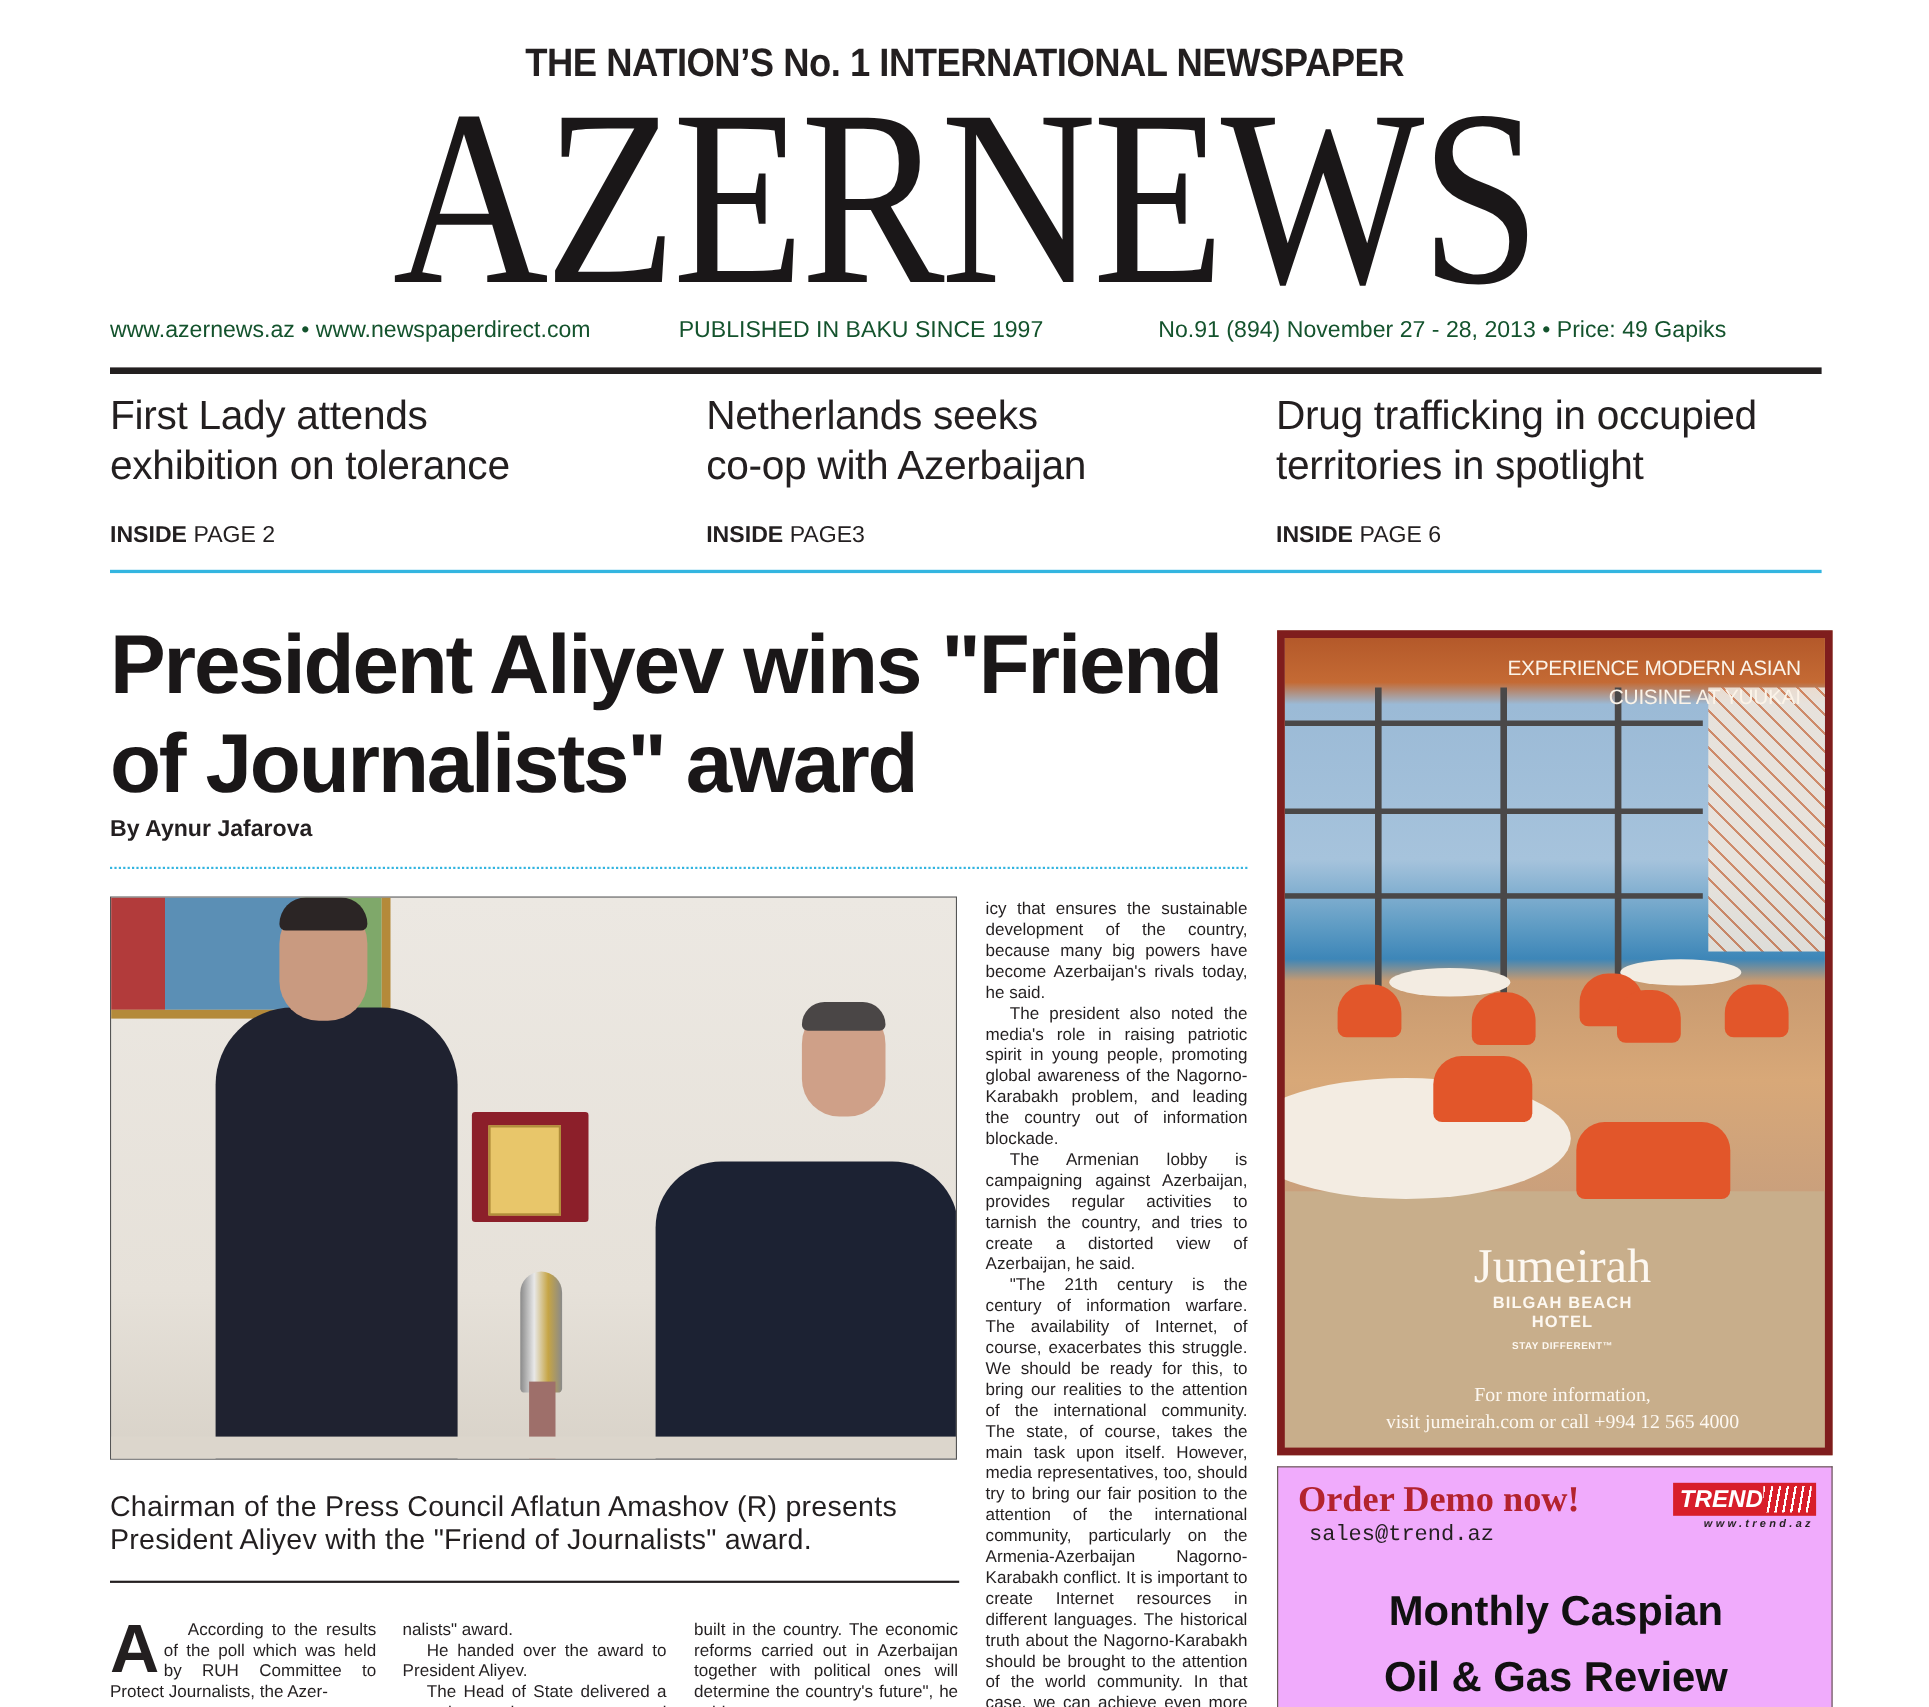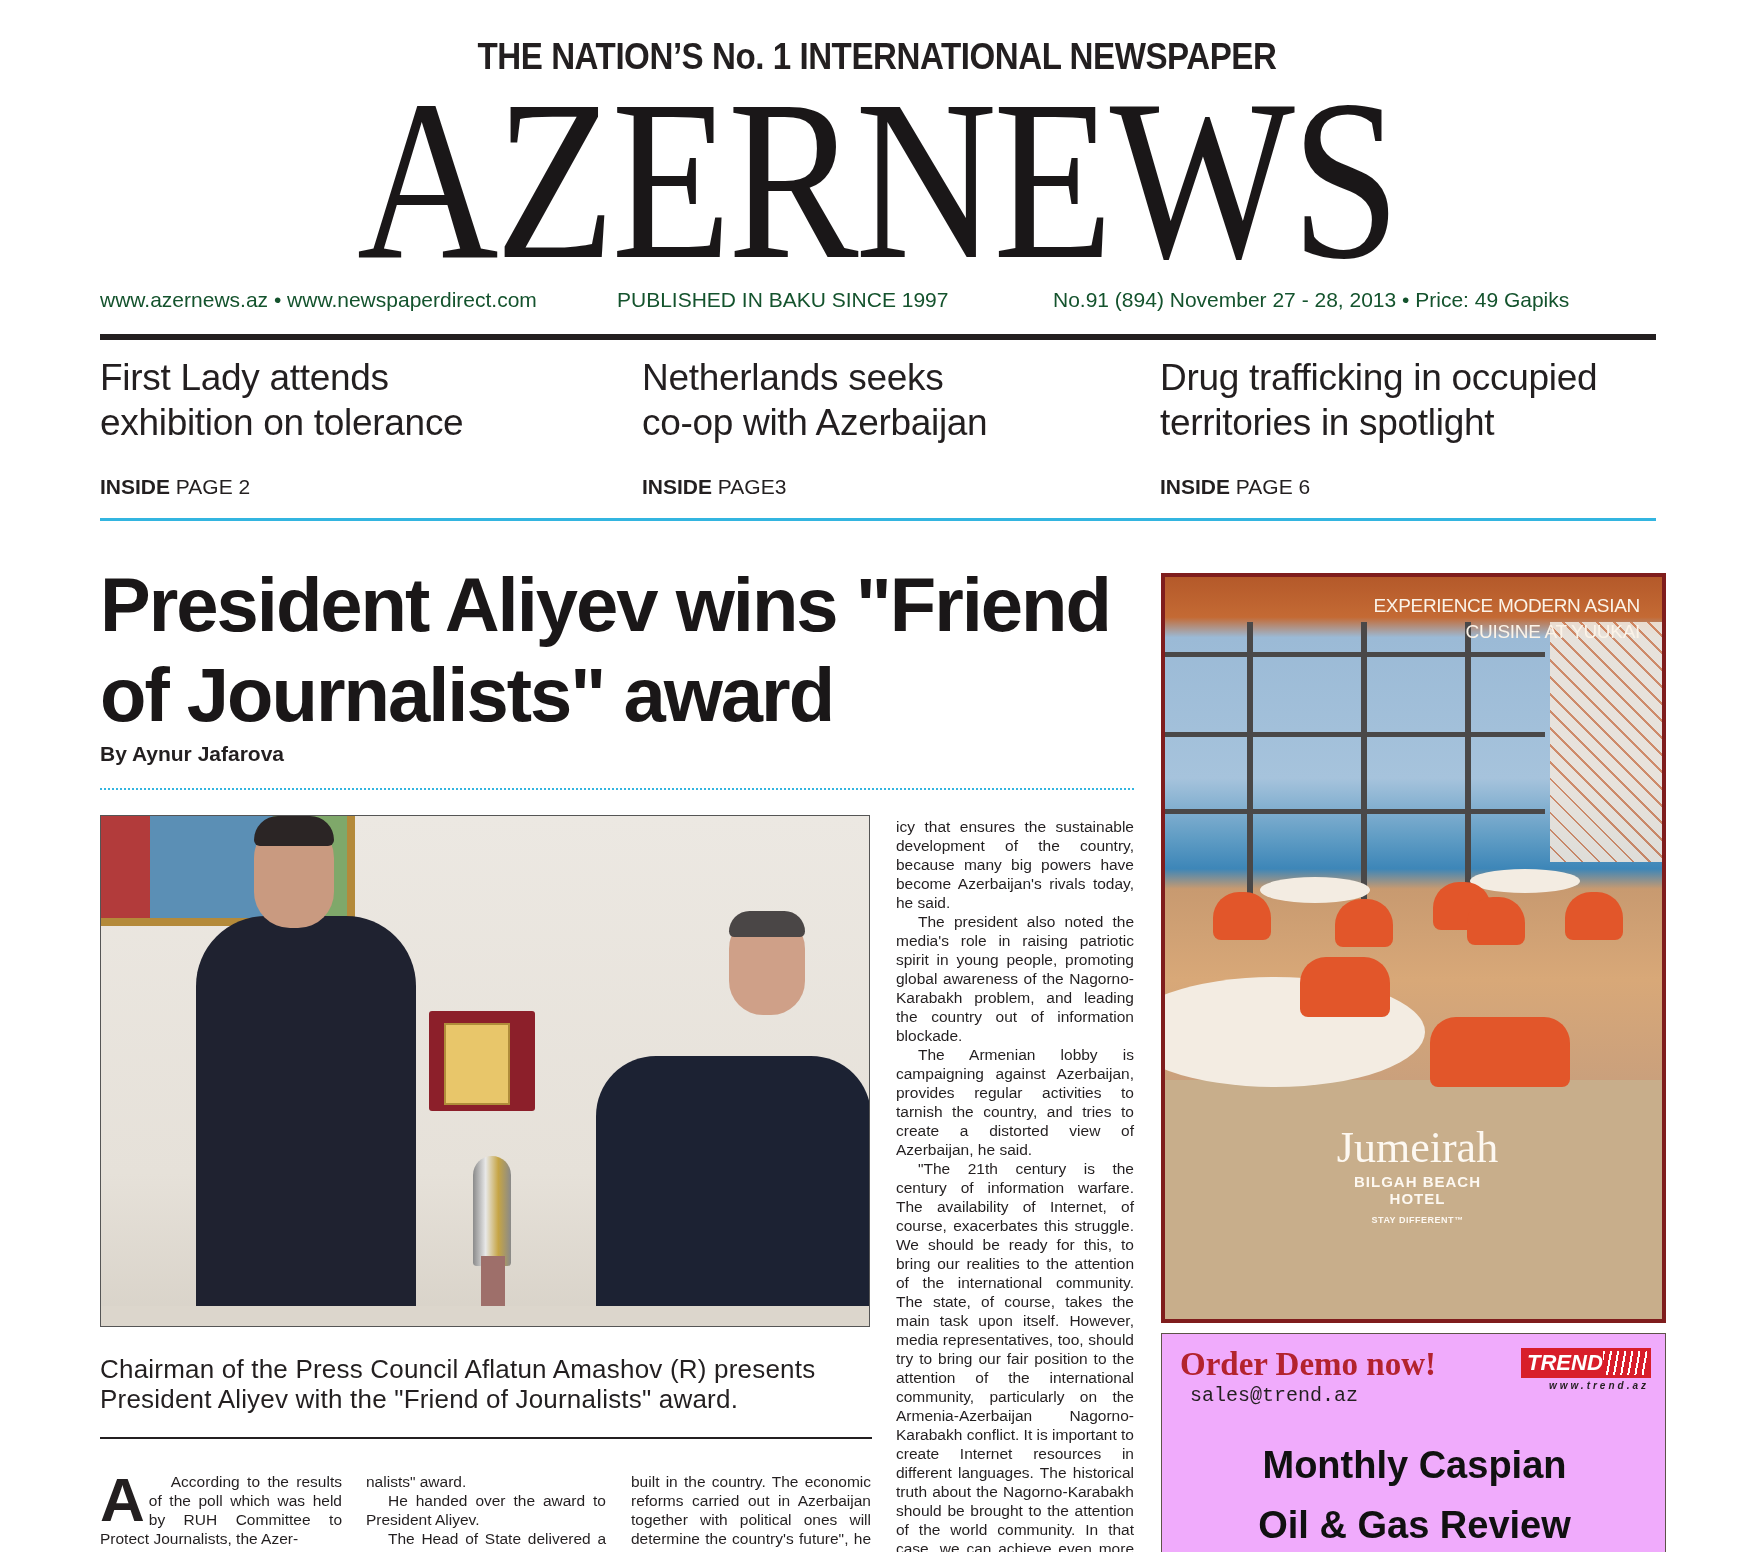--- a/index.html
+++ b/index.html
@@ -62,21 +62,21 @@
     }
     .rule-caption { position: absolute; left: 100px; width: 772px; top: 1437px; height: 2px; background: #231f20; }
 
     .col { position: absolute; font-size: 15.5px; line-height: 19px; color: #231f20; text-align: justify; }
     .col p { text-indent: 22px; }
     .col p.no-indent { text-indent: 0; }
     .dropcap { float: left; font-weight: bold; font-size: 62px; line-height: 52px; margin: 2px 4px 0 0; }
 
     .ad-jumeirah {
       position: absolute; left: 1161px; top: 573px; width: 505px; height: 750px;
-      border: 4px solid #7f1d1d; overflow: hidden; background: #c8ae8b;
+      border: 7px solid #7f1d1d; overflow: hidden; background: #c8ae8b;
     }
     .ad-photo {
       position: absolute; left: 0; top: 0; width: 505px; height: 503px;
       background: linear-gradient(180deg, #b4592a 0%, #c46a34 8%, #9bbad6 12%, #a6c3dc 40%, #5f9cc4 52%, #3d86b8 58%, #c89a70 62%, #d8a878 80%, #caa07c 100%);
     }
     .ad-photo .mullion { position: absolute; top: 45px; height: 280px; width: 6px; background: #4a4848; }
     .ad-photo .transom { position: absolute; left: 0; width: 380px; height: 5px; background: #4a4848; }
     .ad-photo .screen { position: absolute; left: 385px; top: 45px; width: 120px; height: 240px; background: repeating-linear-gradient(45deg, #efe6dc 0 10px, #d3855e 10px 12px); opacity: 0.9; }
     .ad-photo .chair { position: absolute; width: 58px; height: 48px; background: #e2562a; border-radius: 26px 26px 8px 8px; }
     .ad-photo .tabletop { position: absolute; background: #f3ece2; border-radius: 50%; }
@@ -193,20 +193,24 @@
     <div class="chair" style="left:265px; top:440px; width:140px; height:70px;"></div>
   </div>
   <div class="ad-headline">
     <div>EXPERIENCE MODERN ASIAN</div>
     <div>CUISINE AT YUUKAI</div>
   </div>
   <div class="ad-brand">Jumeirah</div>
   <div class="ad-sub" style="top:596px">BILGAH BEACH</div>
   <div class="ad-sub" style="top:613px">HOTEL</div>
   <div class="ad-stay">STAY DIFFERENT™</div>
+  <div class="ad-info">
+    <div>For more information,</div>
+    <div>visit jumeirah.com or call +994 12 565 4000</div>
+  </div>
 </div>
 
 <div class="ad-trend">
   <div class="trend-order">Order Demo now!</div>
   <div class="trend-logo">
     <span>TREND</span>
     <div class="bars"></div>
   </div>
   <div class="trend-url">www.trend.az</div>
   <div class="trend-email">sales@trend.az</div>

